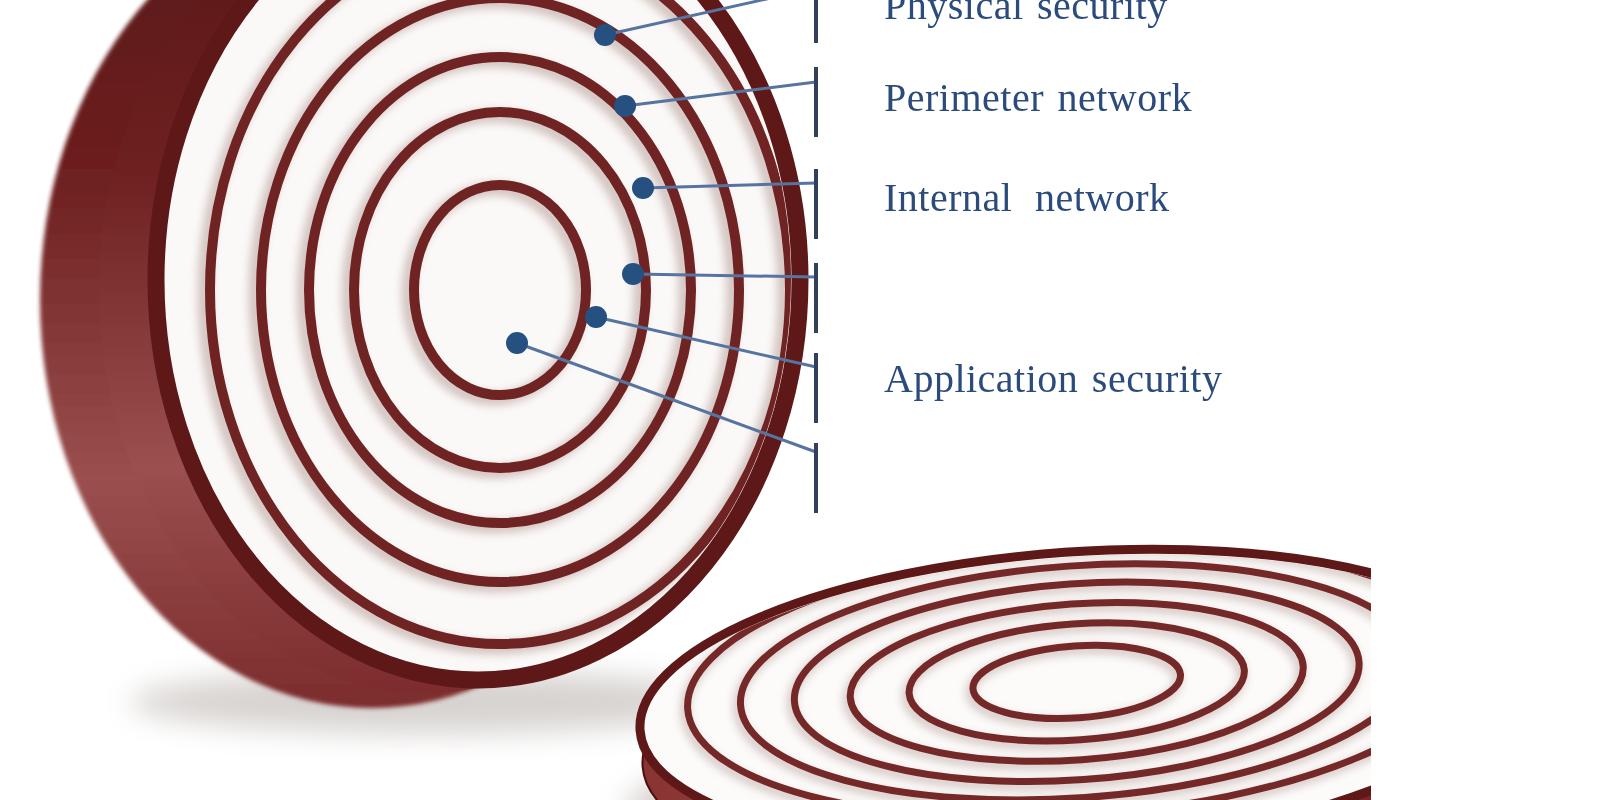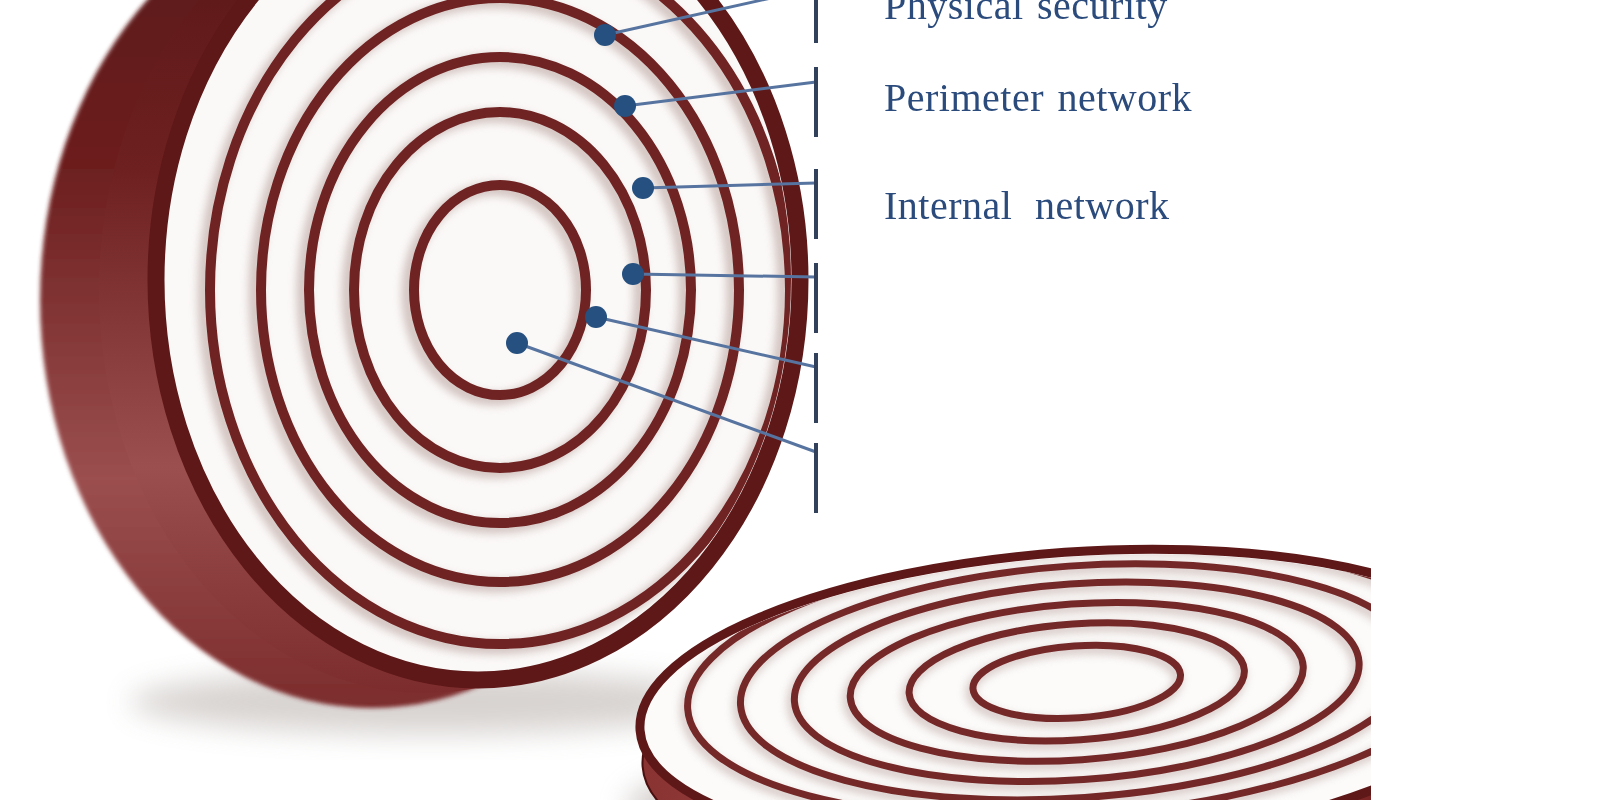--- a/index.html
+++ b/index.html
@@ -34,21 +34,20 @@
     transform: translateY(-50%);
     font-size: 40px;
     line-height: 1.2;
     letter-spacing: 0.5px;
     word-spacing: 3px;
     color: var(--label-text, #2b4b7c);
     white-space: nowrap;
   }
   .label.wide-gap {
     word-spacing: 12px;
-    margin-top: 8px;
   }
   .leader {
     stroke: var(--leader-line, #56749f);
     stroke-width: 3;
     fill: none;
   }
   .tick {
     stroke: var(--tick-mark, #31415c);
     stroke-width: 4;
     fill: none;
@@ -167,15 +166,16 @@
       <circle class="dot" cx="633" cy="274" r="11"></circle>
       <circle class="dot" cx="596" cy="317" r="11"></circle>
       <circle class="dot" cx="517" cy="343" r="11"></circle>
     </g>
   </svg>
 
   <div class="labels">
     <div class="label" style="top:6px">Physical security</div>
     <div class="label" style="top:98px">Perimeter network</div>
     <div class="label wide-gap" style="top:198px">Internal network</div>
+    <div class="label" style="top:379px">Application security</div>
   </div>
 
 </div>
 
 </body></html>

